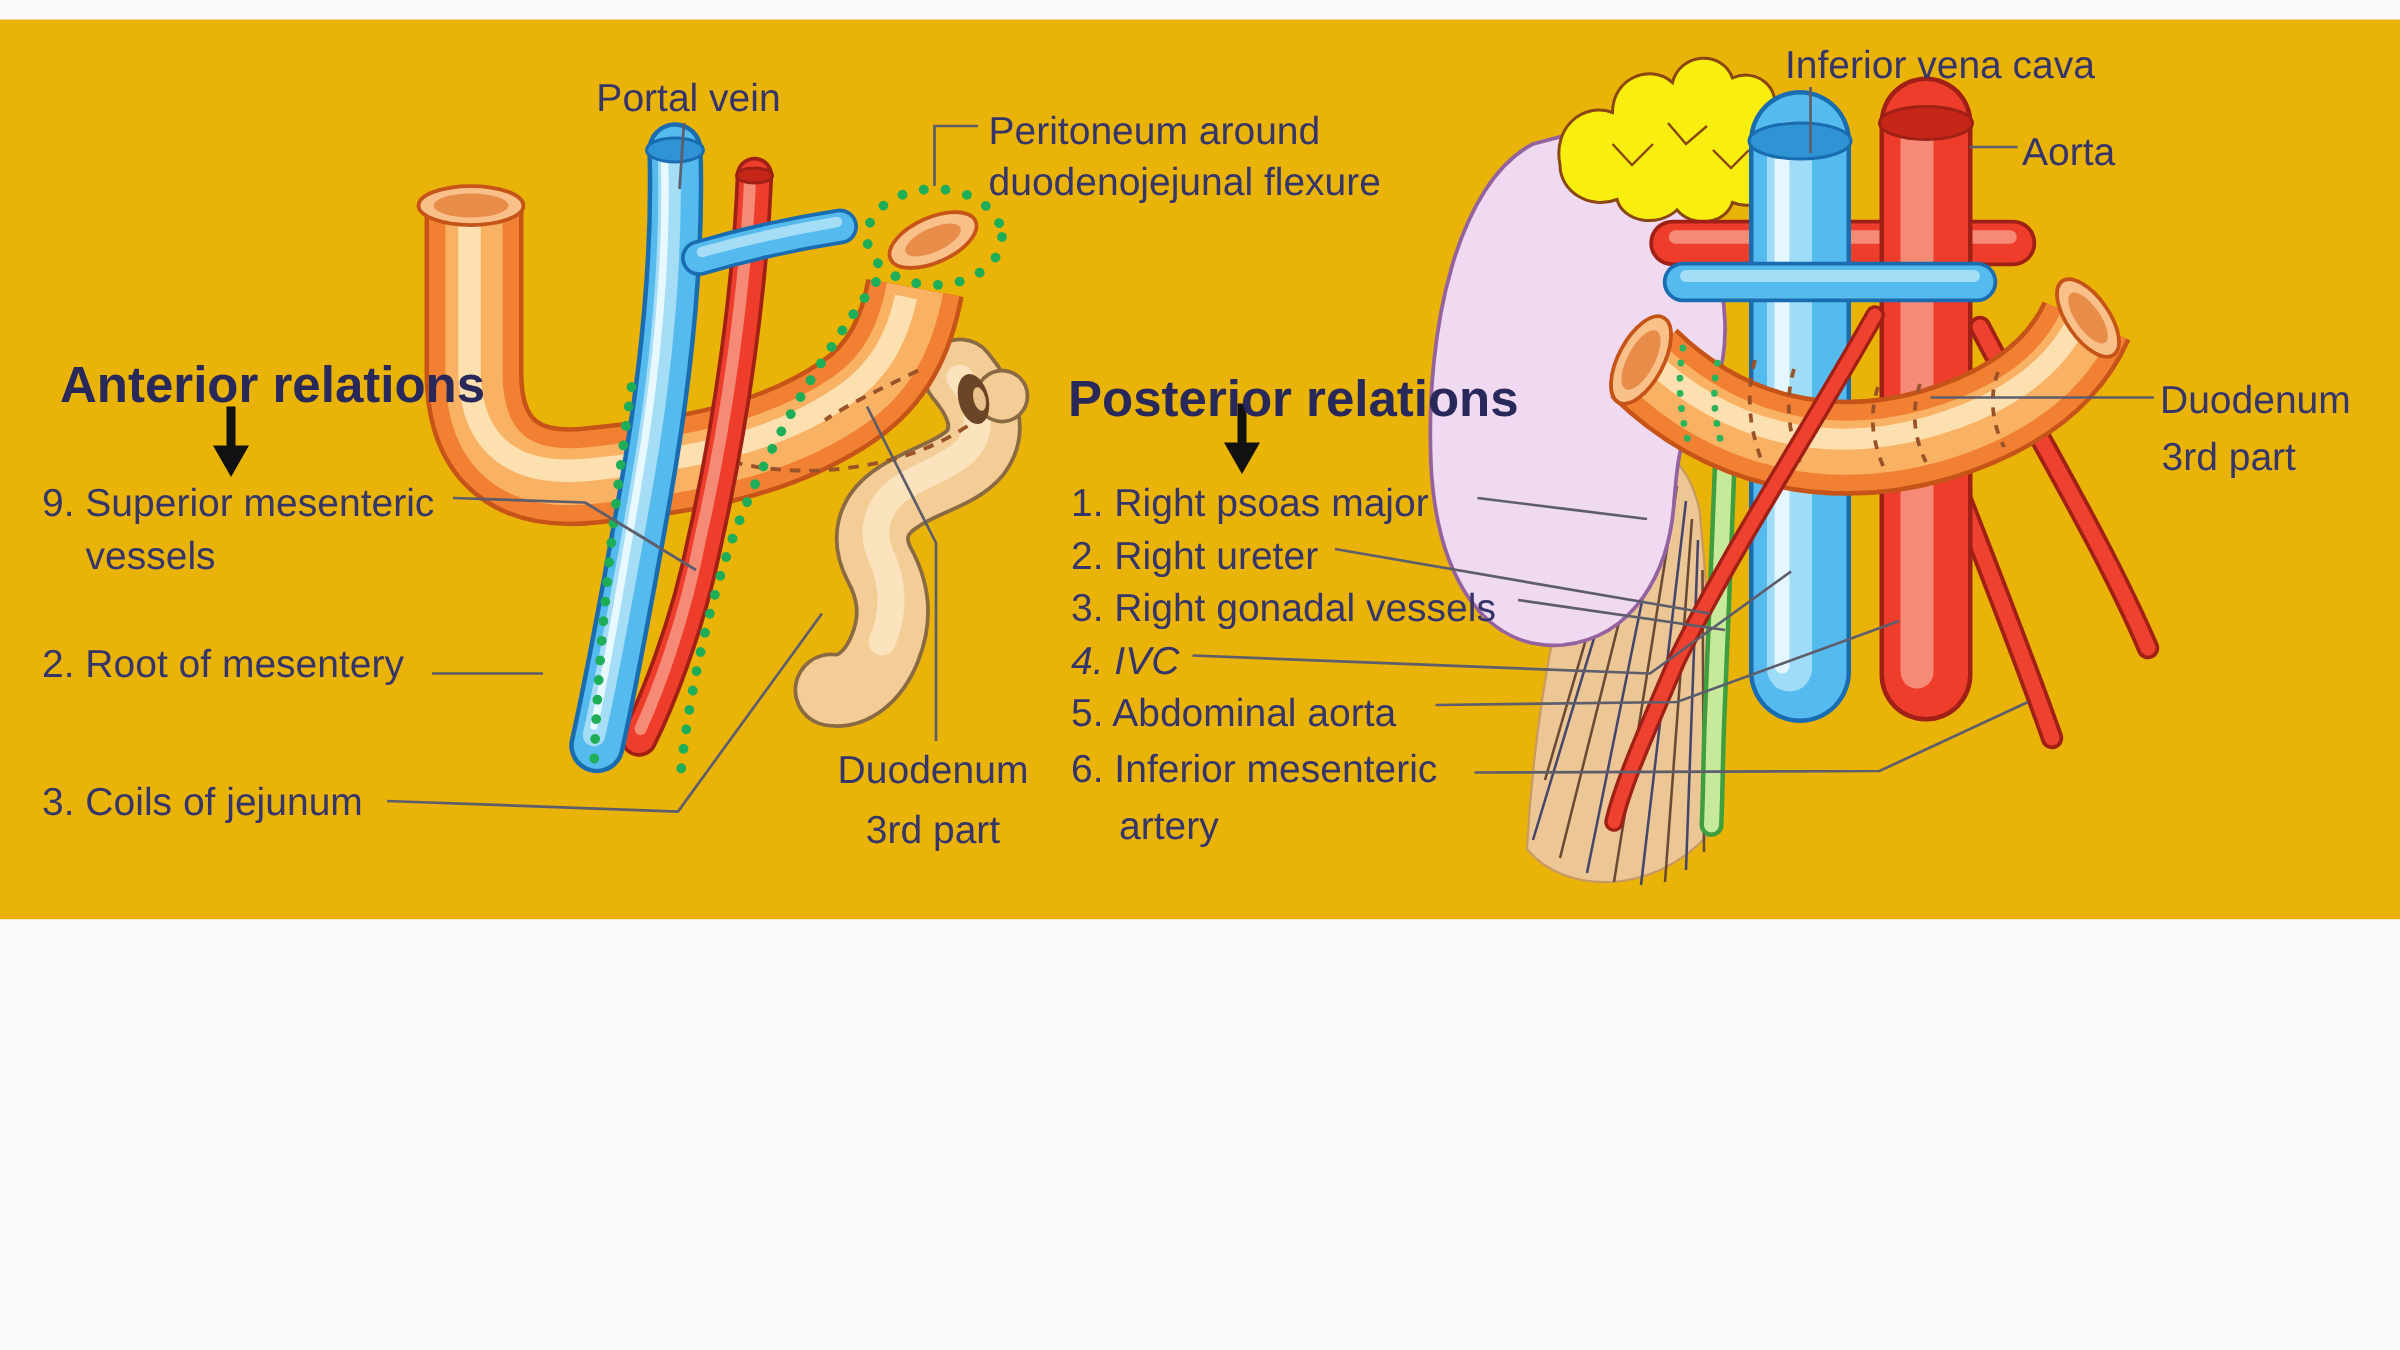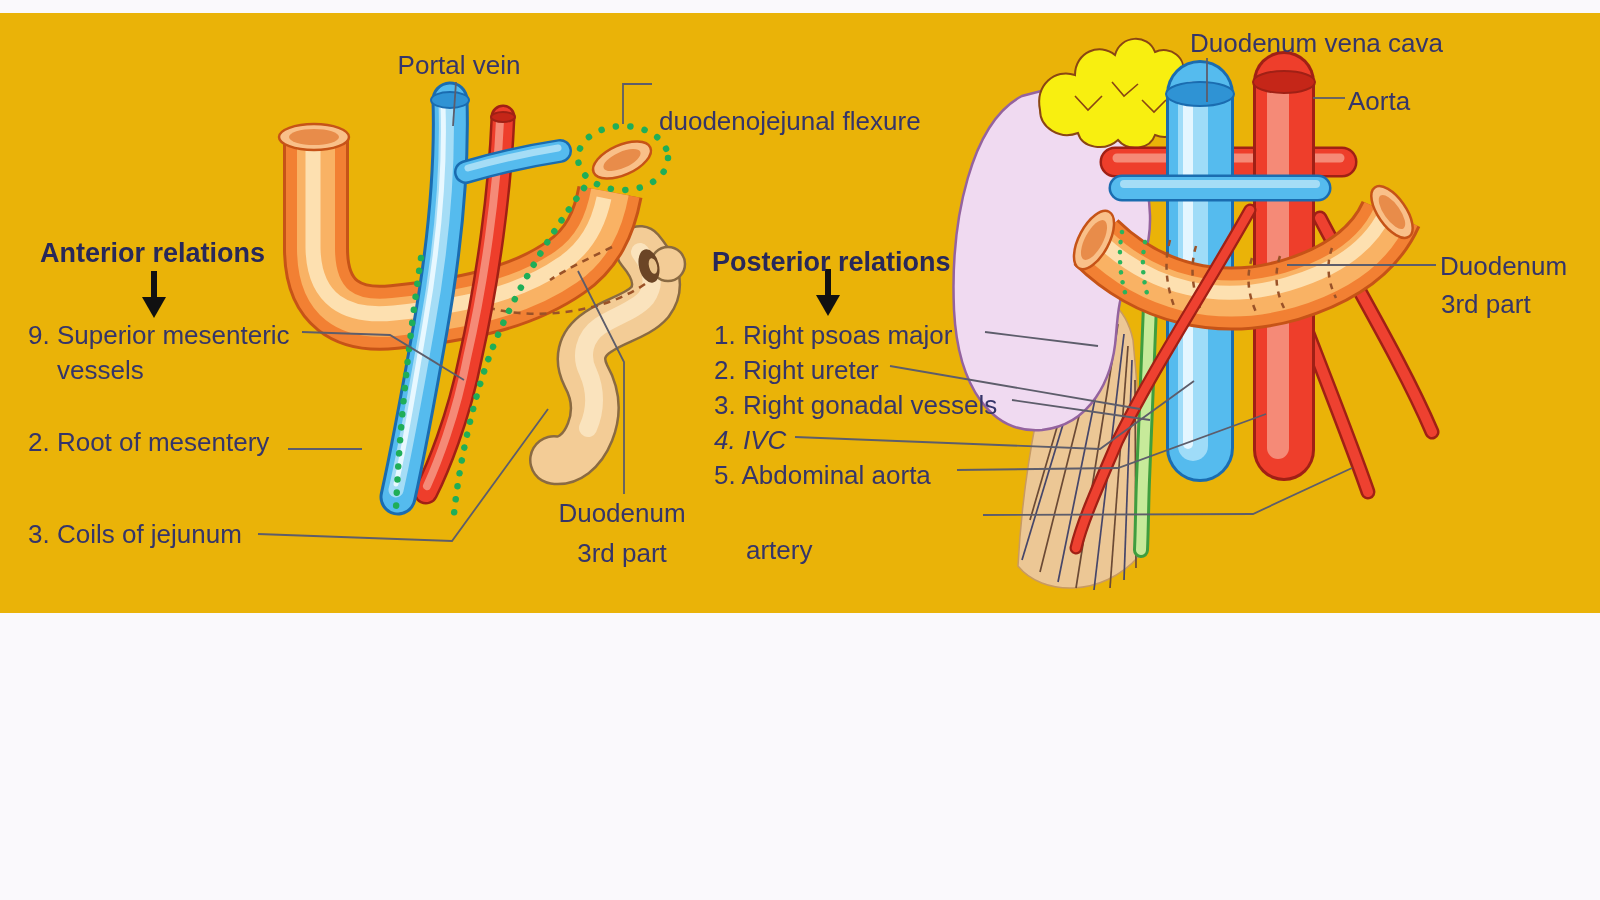--- a/index.html
+++ b/index.html
@@ -1,21 +1,21 @@
 <!DOCTYPE html>
 <html><head>
 <meta charset="utf-8">
 <style>
   html,body{margin:0;padding:0;}
   .stage{position:relative;width:1600px;height:900px;background:#faf9fc;overflow:hidden;
          font-family:"Liberation Sans",sans-serif;}
   .panel{position:absolute;left:0;top:13px;width:1600px;height:600px;background:#eab308;}
   .art{position:absolute;left:0;top:0;}
   .lbl{position:absolute;color:#35356a;font-size:26px;line-height:1.28;white-space:nowrap;}
-  .lbl.bold{font-weight:700;color:#28285a;font-size:27px;}
+  .lbl.bold{font-weight:700;color:#28285a;font-size:34px;}
   .lbl.center{text-align:center;}
   .caption{position:absolute;left:0;top:613px;width:1600px;height:287px;background:#faf9fc;}
 </style>
 </head>
 <body>
 
 <div class="stage">
   <div class="panel">
 
     <svg class="art" width="1600" height="600" viewBox="0 13 1600 600">
@@ -209,42 +209,44 @@
 
         <g>
           <line x1="828" y1="269" x2="828" y2="298" stroke="#111" stroke-width="6"></line>
           <polygon points="828,316 816,295 840,295" fill="#111"></polygon>
         </g>
       </g>
     </svg>
 
     <div class="lbl" style="left:394px;top:36px;width:130px;text-align:center;">Portal vein</div>
 
+    <div class="lbl" style="left:659px;top:58px;">Peritoneum around</div>
     <div class="lbl" style="left:659px;top:92px;">duodenojejunal flexure</div>
 
     <div class="lbl bold" style="left:40px;top:223px;">Anterior relations</div>
 
     <div class="lbl" style="left:28px;top:306px;">9. Superior mesenteric</div>
     <div class="lbl" style="left:57px;top:341px;">vessels</div>
     <div class="lbl" style="left:28px;top:413px;">2. Root of mesentery</div>
     <div class="lbl" style="left:28px;top:505px;">3. Coils of jejunum</div>
 
     <div class="lbl center" style="left:546px;top:484px;width:152px;">Duodenum</div>
     <div class="lbl center" style="left:546px;top:524px;width:152px;">3rd part</div>
 
     <div class="lbl bold" style="left:712px;top:232px;">Posterior relations</div>
 
     <div class="lbl" style="left:714px;top:306px;">1. Right psoas major</div>
     <div class="lbl" style="left:714px;top:341px;">2. Right ureter</div>
     <div class="lbl" style="left:714px;top:376px;">3. Right gonadal vessels</div>
     <div class="lbl" style="left:714px;top:411px;font-style:italic;">4. IVC</div>
     <div class="lbl" style="left:714px;top:446px;text-align:right;">5. Abdominal aorta</div>
+    <div class="lbl" style="left:714px;top:483px;">6. Inferior mesenteric</div>
     <div class="lbl" style="left:746px;top:521px;">artery</div>
 
-    <div class="lbl" style="left:1190px;top:14px;">Duodenum vena cava</div>
+    <div class="lbl" style="left:1190px;top:14px;">Inferior vena cava</div>
     <div class="lbl" style="left:1348px;top:72px;">Aorta</div>
     <div class="lbl" style="left:1440px;top:237px;">Duodenum</div>
     <div class="lbl" style="left:1441px;top:275px;">3rd part</div>
   </div>
 
   <div class="caption">
     
   </div>
 </div>
 

